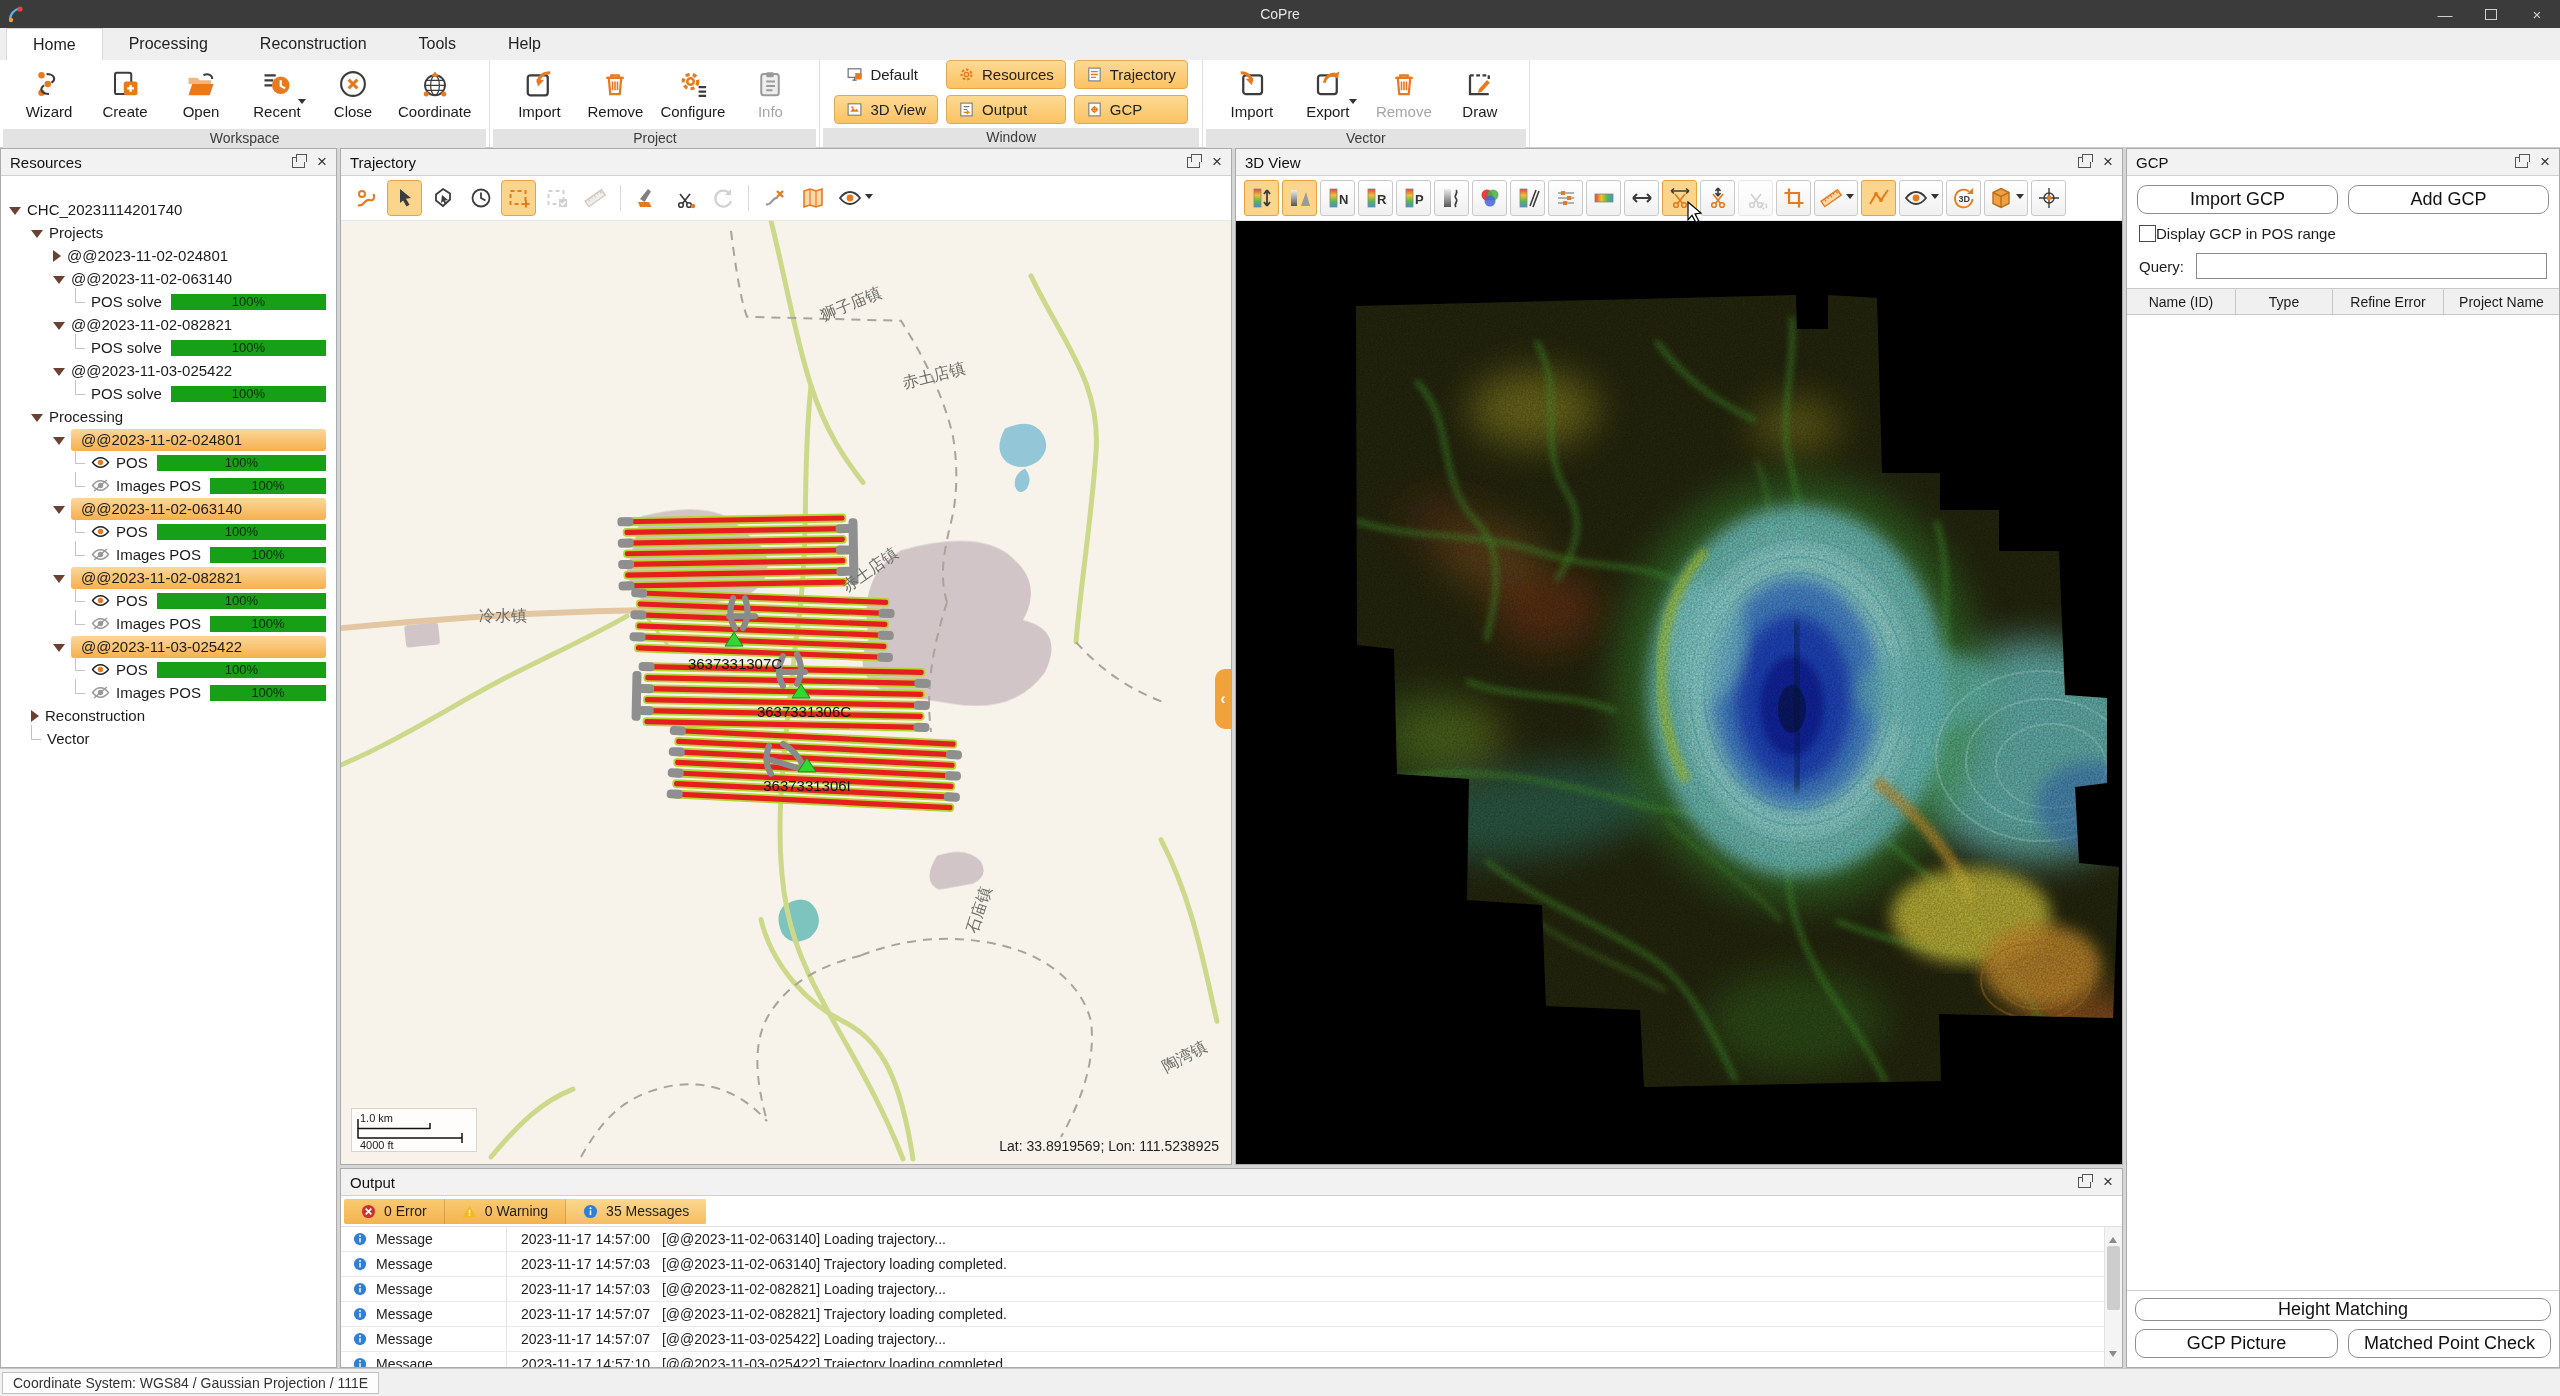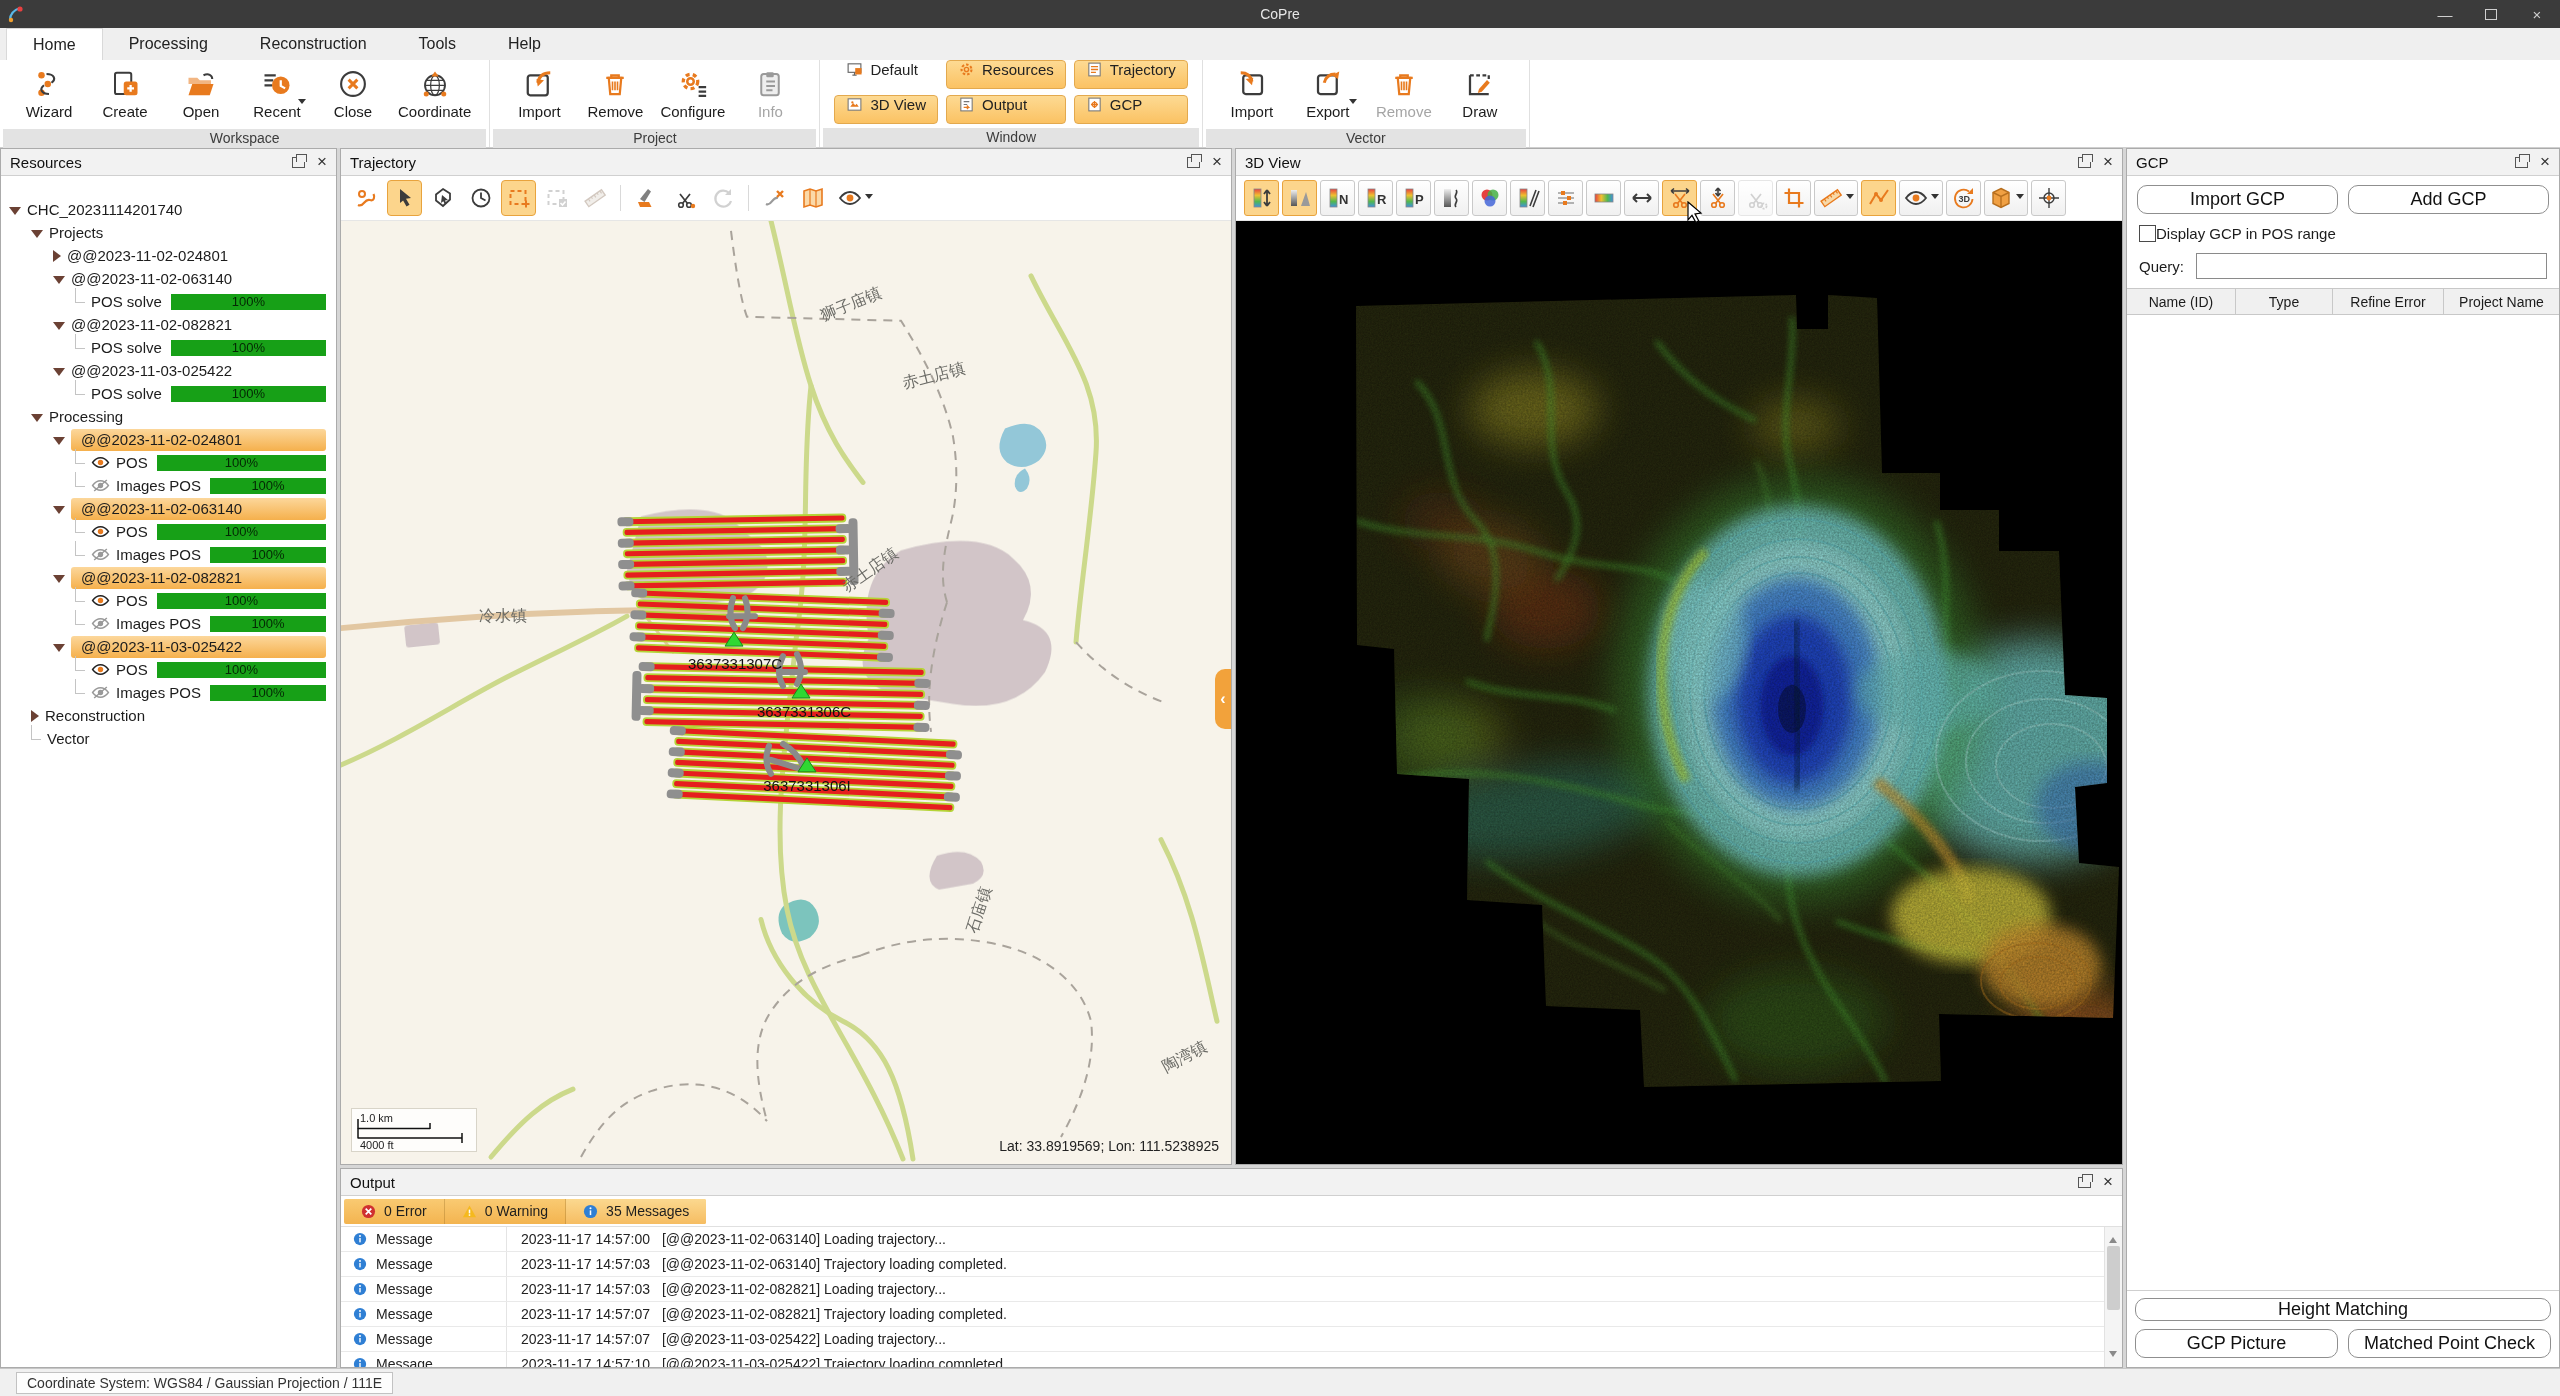--- a/index.html
+++ b/index.html
@@ -28,21 +28,21 @@
               color:#3c3c3c;margin:4px 1px 2px}
   .rbtn{min-width:62px;padding:0 6px;height:62px;display:flex;flex-direction:column;align-items:center;
         justify-content:center;gap:4px;font-size:15px;position:relative;white-space:nowrap}
   .rbtn .ricon{width:30px;height:30px}
   .rbtn .ricon svg{width:100%;height:100%}
   .rbtn.disabled{color:#a5a5a5}
   .rcaret{position:absolute;right:8px;top:36px;width:0;height:0;border:4px solid transparent;
           border-top:5px solid #333}
   .wtgrid{display:grid;grid-template-columns:repeat(3,auto);grid-auto-rows:29px;gap:6px 8px;
           align-content:center;padding:0 12px}
-  .wtg{display:flex;align-items:flex-start;gap:7px;padding:0 11px;border-radius:4px;
+  .wtg{display:flex;align-items:center;gap:7px;padding:0 11px;border-radius:4px;
        border:1px solid transparent;font-size:15px;color:#222}
   .wtg.active{background:linear-gradient(#fdda93,#fbc263);border-color:#e3a94e}
   .wtg .wicon{width:17px;height:17px}
   .wtg .wicon svg{width:100%;height:100%}
   
   .panel{position:absolute;background:#fff;border:1px solid #ababab;box-sizing:border-box;
          display:flex;flex-direction:column}
   .ptitle{height:26px;flex:none;background:#f2f2f2;border-bottom:1px solid #d0d0d0;display:flex;
           align-items:center;padding:0 9px;font-size:15px;color:#111}
   .ptools{margin-left:auto;display:flex;gap:12px;align-items:center}
@@ -127,21 +127,21 @@
   .ocell-text{padding-left:14px;white-space:nowrap}
   .ocell-text .t{margin-right:12px}
   .oscroll{position:absolute;right:0;top:0;bottom:0;width:17px;background:#f4f4f4;border-left:1px solid #e2e2e2}
   .oscroll .thumb{position:absolute;left:2px;right:2px;top:19px;height:64px;background:#cdcdcd;border-radius:2px}
   .oscroll .up,.oscroll .dn{position:absolute;left:4px;width:0;height:0;border:4px solid transparent}
   .oscroll .up{top:6px;border-bottom:6px solid #8a8a8a}
   .oscroll .dn{bottom:6px;border-top:6px solid #8a8a8a}
   
   .statusbar{position:absolute;left:0;top:1368px;width:2560px;height:28px;background:#f0f0f0;
              border-top:1px solid #c6c6c6;display:flex;align-items:center;box-sizing:border-box}
-  .statusfield{margin-left:16px;background:#fdfdfd;border:1px solid #c2c2c2;padding:2px 10px;font-size:14px;color:#333}
+  .statusfield{margin-left:2px;background:#fdfdfd;border:1px solid #c2c2c2;padding:2px 10px;font-size:14px;color:#333}
 </style>
 </head>
 <body>
 
 <svg width="0" height="0" style="position:absolute" aria-hidden="true">
   <defs>
     <linearGradient id="rbv" x1="0" y1="0" x2="0" y2="1">
       <stop offset="0" stop-color="#e84040"></stop>
         <stop offset=".35" stop-color="#f0c030"></stop>
       <stop offset=".7" stop-color="#50b850"></stop>

